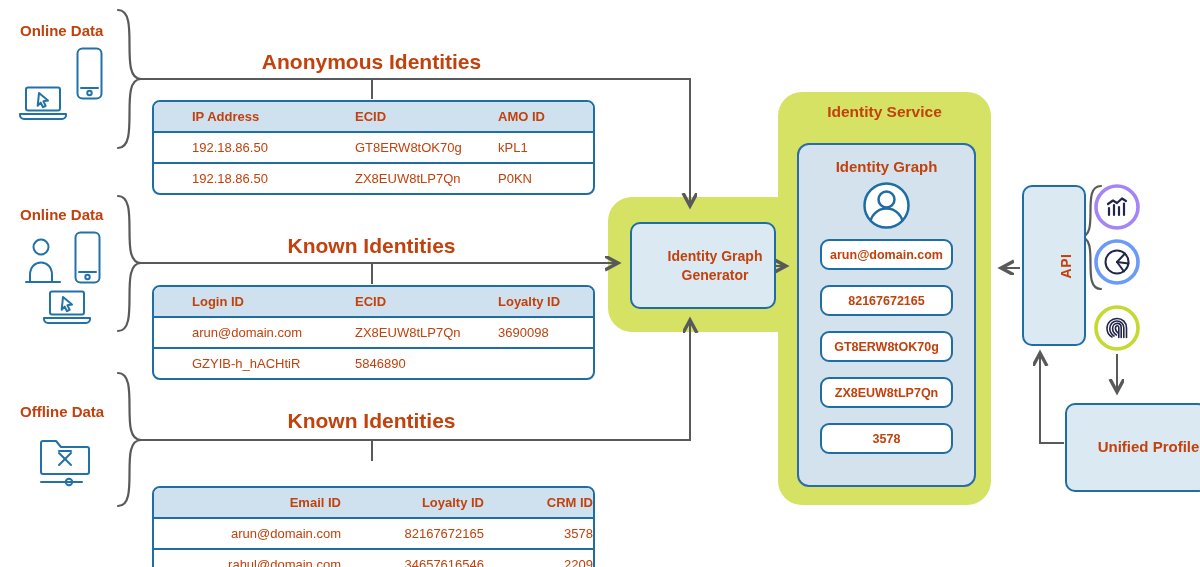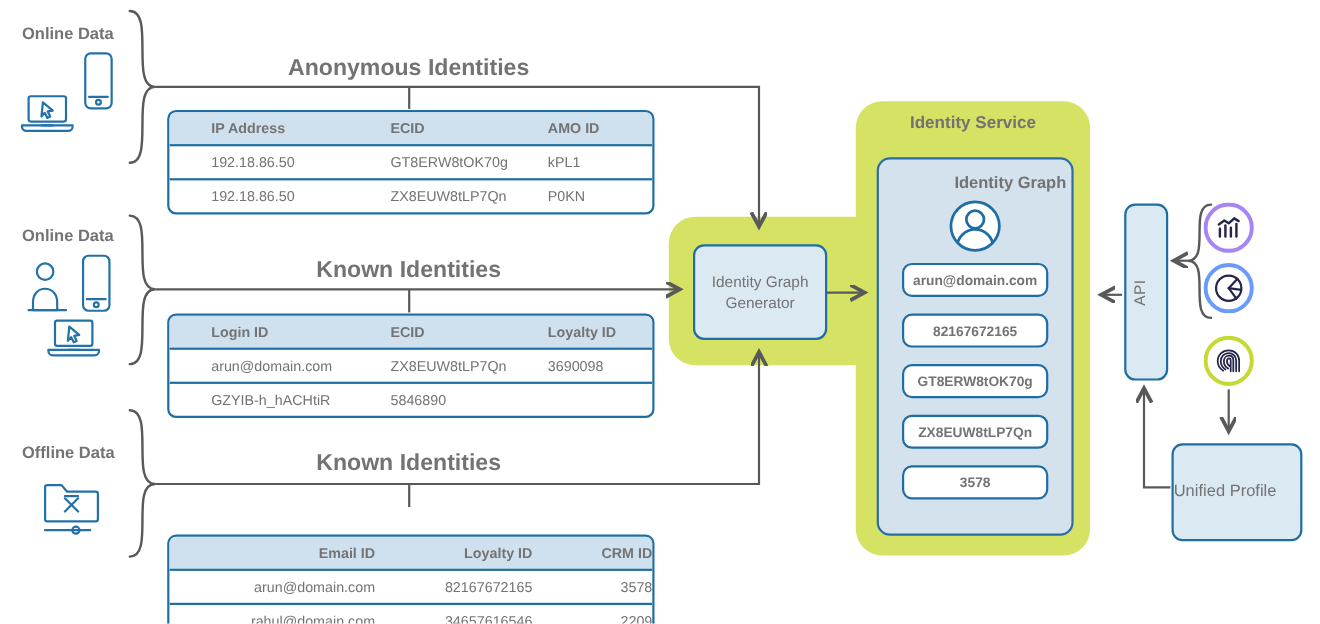--- a/index.html
+++ b/index.html
@@ -1,18 +1,18 @@
 <!DOCTYPE html>
 <html><head>
 <meta charset="utf-8">
 <style>
   html,body{margin:0;padding:0;background:#ffffff;}
   .canvas{
     position:relative;width:1200px;height:567px;background:#ffffff;
-    font-family:"Liberation Sans",sans-serif;color:#737373;overflow:hidden;
+    font-family:"Liberation Sans",sans-serif;color:#c2410c;overflow:hidden;
   }
   
   .green{position:absolute;background:#d6e263;}
   .gen-blob{left:608px;top:197px;width:192px;height:135px;border-radius:24px;}
   .service-panel{left:778px;top:92px;width:213px;height:413px;border-radius:24px;}
   
   svg.connectors{position:absolute;left:0;top:0;width:1200px;height:567px;}
   .ln{stroke:#58595b;stroke-width:2;fill:none;}
   .brace{stroke:#58595b;stroke-width:2.2;fill:none;stroke-linecap:round;}
   
@@ -22,29 +22,29 @@
   .ic{stroke:#2271a7;stroke-width:2;fill:none;stroke-linecap:round;stroke-linejoin:round;}
   
   .tbl-title{position:absolute;left:152px;width:439px;text-align:center;font-size:21px;font-weight:bold;}
   .tbl{position:absolute;left:152px;width:439px;border:2px solid #1e6da3;border-radius:8px;overflow:hidden;background:#ffffff;}
   .t-row{display:grid;grid-template-columns:163px 143px 1fr;height:29px;line-height:29px;font-size:13px;padding-left:24px;}
   .t-row > div{padding-left:14px;white-space:nowrap;overflow:hidden;}
   .t-head{background:#cfe1ee;font-weight:bold;}
   .t-row + .t-row{border-top:2px solid #1e6da3;}
   
   .blue-box{position:absolute;background:#dbe9f3;border:2px solid #1e6da3;border-radius:10px;
-    display:flex;align-items:center;text-align:center;font-weight:normal;}
+    display:flex;align-items:center;justify-content:center;text-align:center;font-weight:bold;padding-left:24px;}
   .generator-box{left:630px;top:222px;width:118px;height:83px;font-size:14px;line-height:1.35;}
   .unified-box{left:1065px;top:403px;width:115px;height:85px;font-size:15px;line-height:1.5;}
   .api-bar{left:1022px;top:185px;width:36px;height:157px;border-radius:10px;font-size:14px;}
   .api-bar span{transform:rotate(-90deg);letter-spacing:.5px;}
   .service-title{position:absolute;left:778px;top:103px;width:213px;text-align:center;font-size:15.5px;font-weight:bold;}
   .graph-box{position:absolute;left:797px;top:143px;width:175px;height:340px;background:#d3e2ec;
     border:2px solid #2a6da6;border-radius:12px;}
-  .graph-title{position:absolute;top:13px;width:100%;text-align:center;font-size:15px;font-weight:bold;padding-left:32px;}
+  .graph-title{position:absolute;top:13px;width:100%;text-align:center;font-size:15px;font-weight:bold;}
   .avatar{position:absolute;left:63px;top:36px;}
   .pills{position:absolute;left:21px;top:94px;display:flex;flex-direction:column;gap:15px;}
   .pill{width:133px;height:31px;background:#ffffff;border:2px solid #1e6da3;border-radius:9px;
     box-sizing:border-box;display:flex;align-items:center;justify-content:center;
     font-size:12.5px;font-weight:bold;}
   
   .circle{position:absolute;width:46px;height:46px;}
 </style>
 </head>
 <body>

